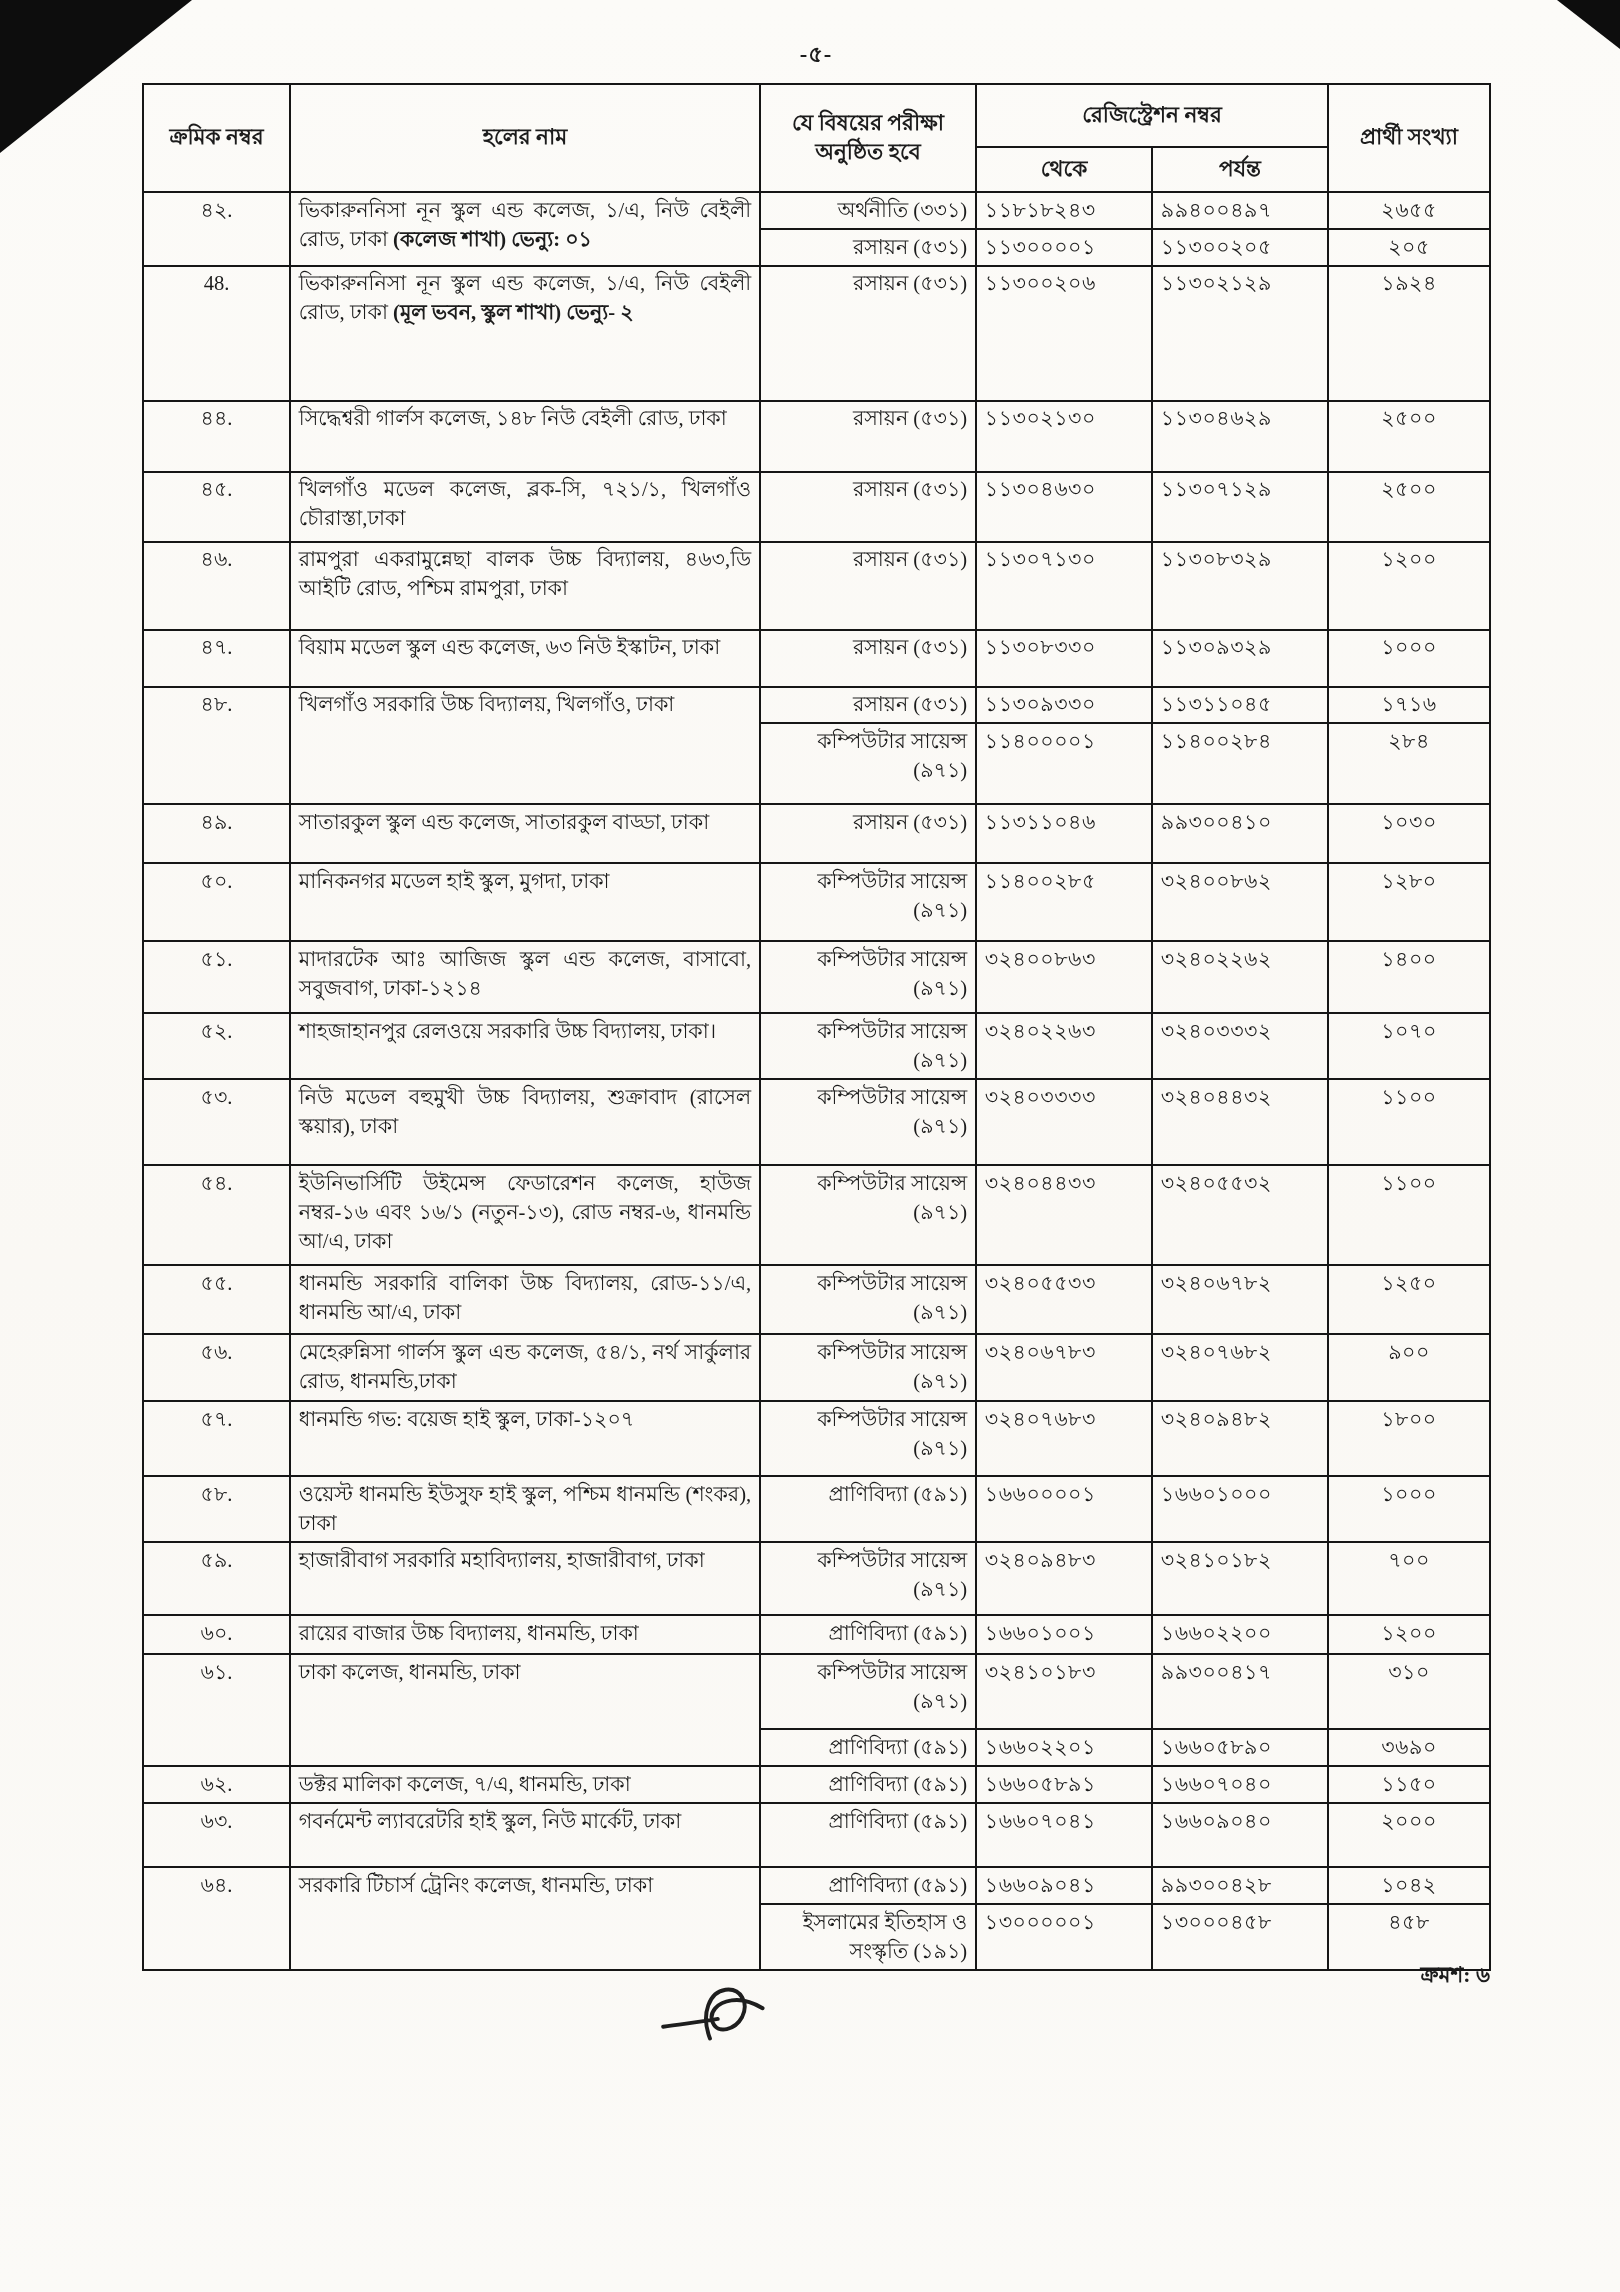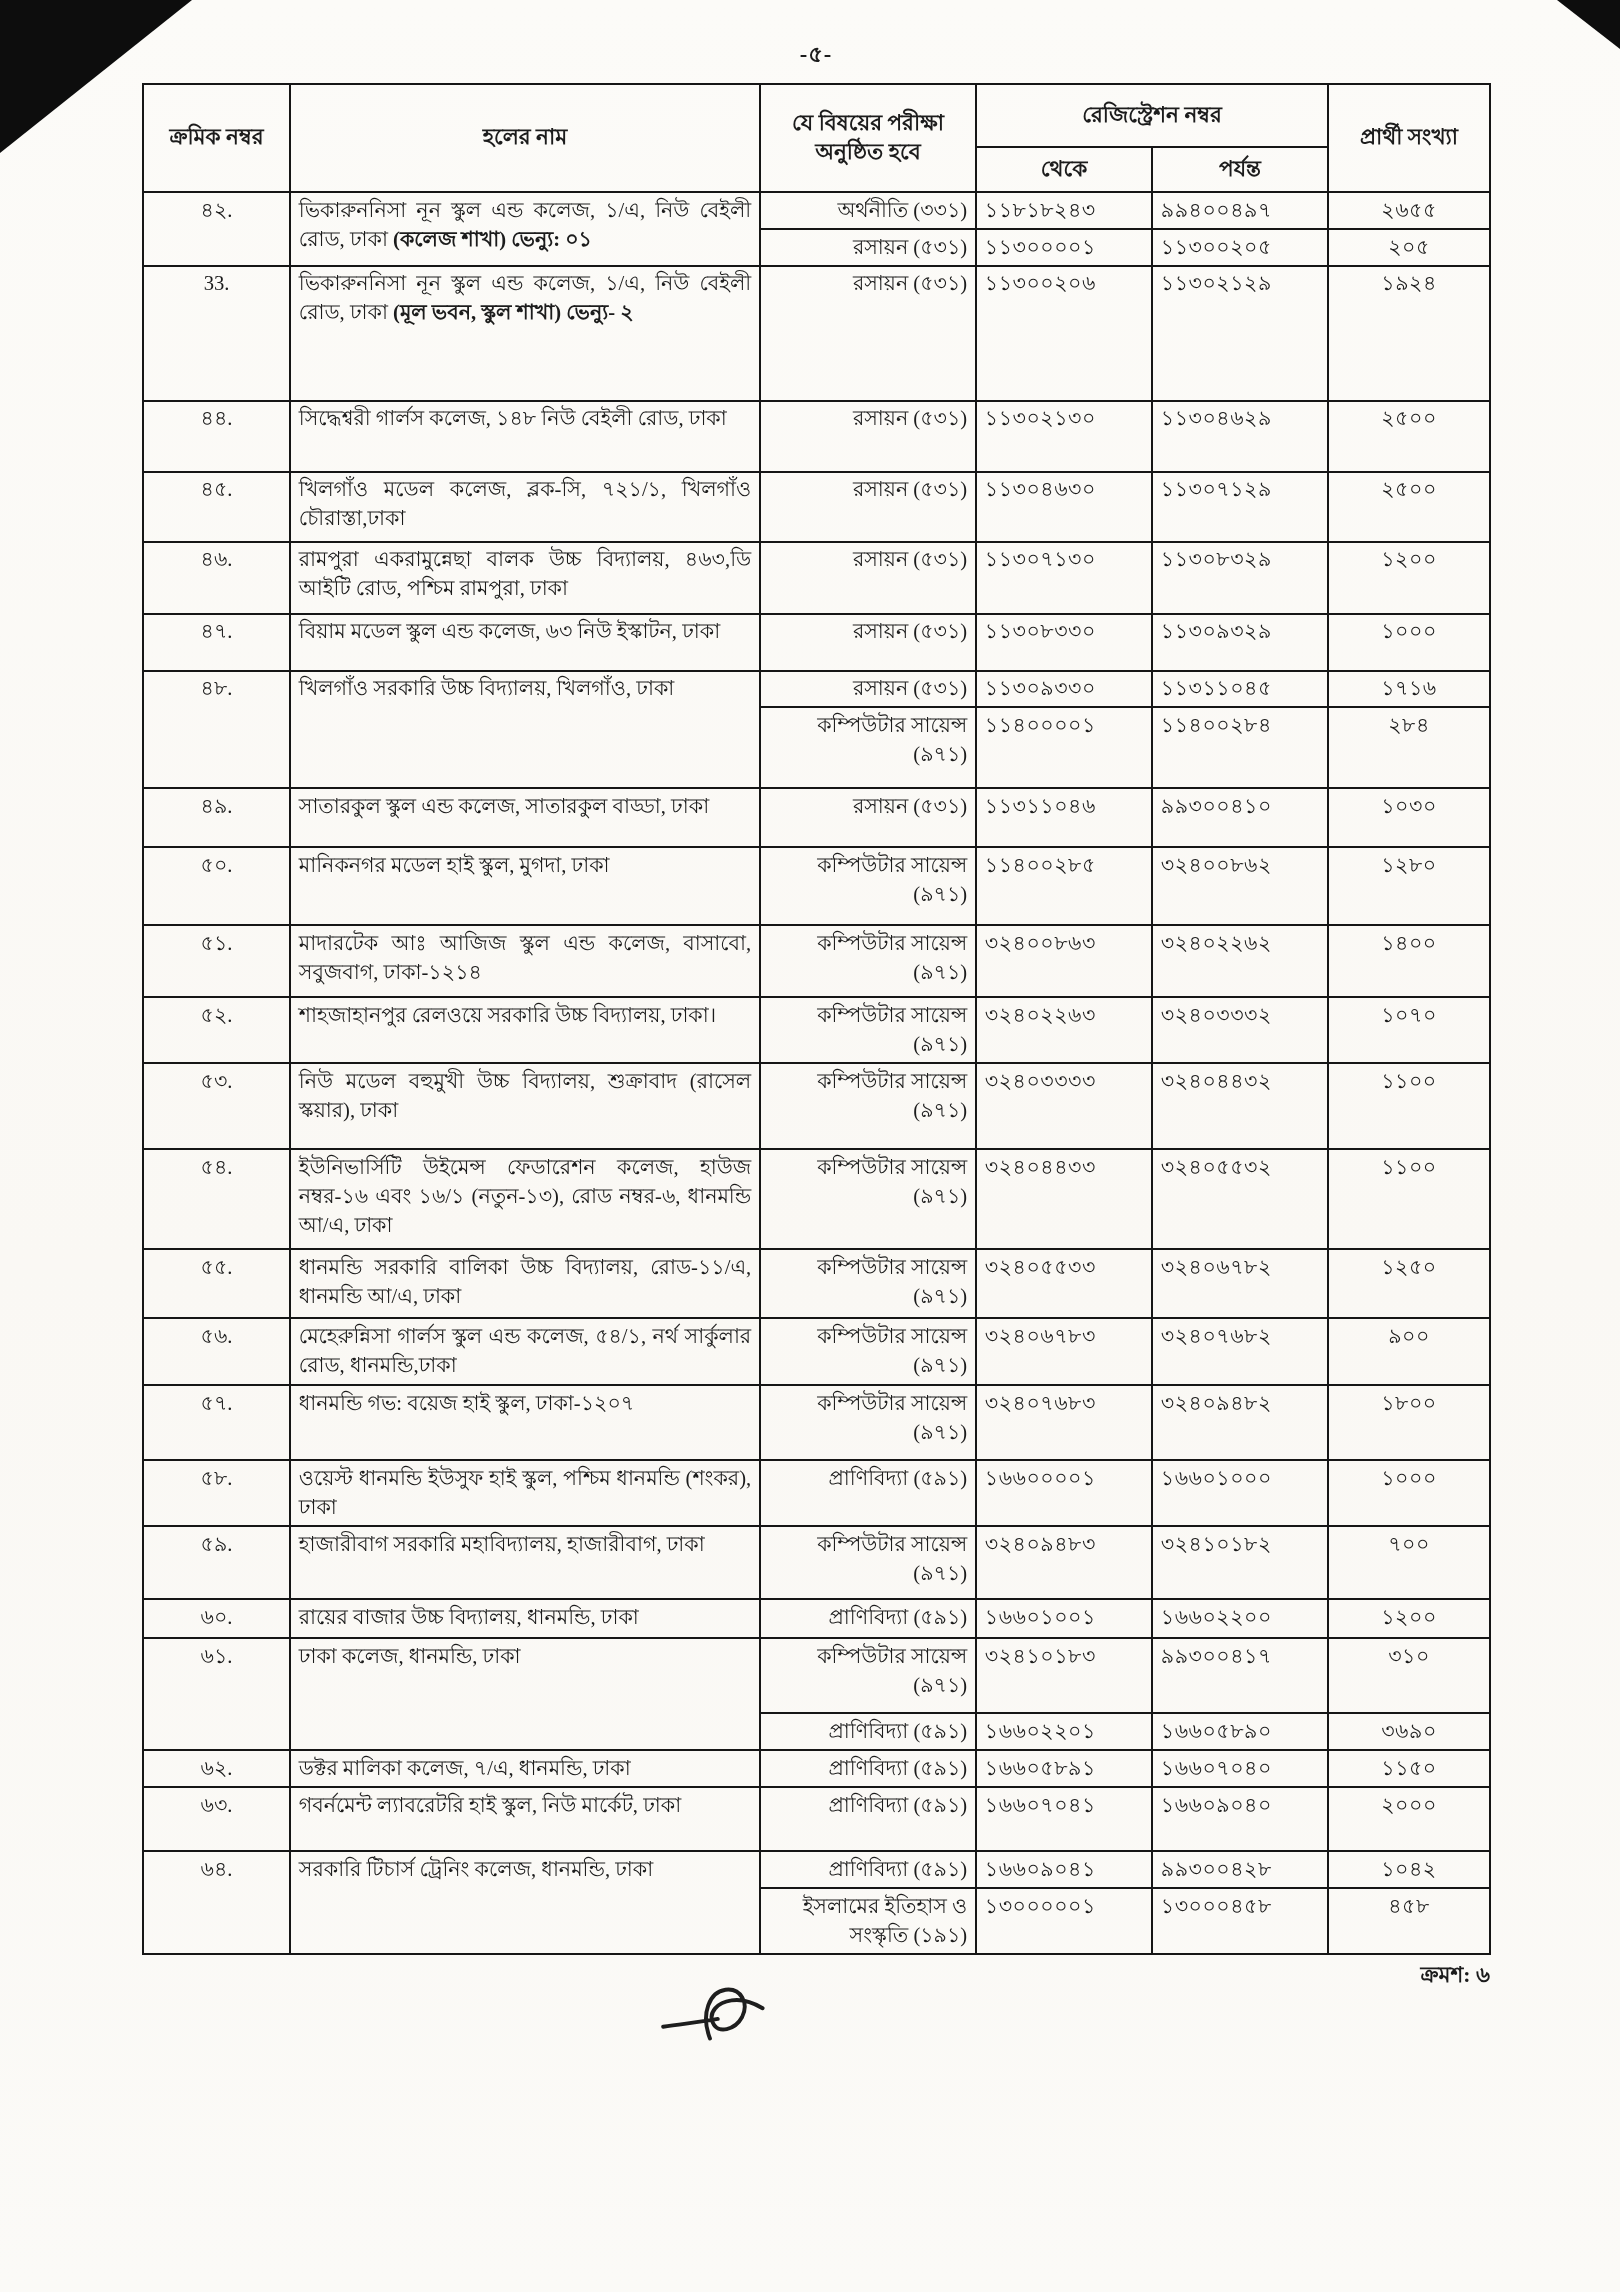--- a/index.html
+++ b/index.html
@@ -83,21 +83,21 @@
           <td class="num-cell">৯৯৪০০৪৯৭</td>
           <td class="count-cell">২৬৫৫</td>
         </tr>
         <tr style="height: 32px;">
           <td class="subject-cell">রসায়ন (৫৩১)</td>
           <td class="num-cell">১১৩০০০০১</td>
           <td class="num-cell">১১৩০০২০৫</td>
           <td class="count-cell">২০৫</td>
         </tr>
         <tr style="height: 135px;">
-          <td class="serial-cell" rowspan="1">33.</td>
+          <td class="serial-cell" rowspan="1">48.</td>
           <td class="hall-cell" rowspan="1"><span>ভিকারুননিসা নূন স্কুল এন্ড কলেজ, ১/এ, নিউ বেইলী রোড, ঢাকা </span><span class="hall-bold">(মূল ভবন, স্কুল শাখা) ভেন্যু- ২</span></td>
           <td class="subject-cell">রসায়ন (৫৩১)</td>
           <td class="num-cell">১১৩০০২০৬</td>
           <td class="num-cell">১১৩০২১২৯</td>
           <td class="count-cell">১৯২৪</td>
         </tr>
         <tr style="height: 71px;">
           <td class="serial-cell" rowspan="1">৪৪.</td>
           <td class="hall-cell" rowspan="1"><span>সিদ্ধেশ্বরী গার্লস কলেজ, ১৪৮ নিউ বেইলী রোড, ঢাকা</span></td>
           <td class="subject-cell">রসায়ন (৫৩১)</td>
@@ -106,21 +106,21 @@
           <td class="count-cell">২৫০০</td>
         </tr>
         <tr style="height: 70px;">
           <td class="serial-cell" rowspan="1">৪৫.</td>
           <td class="hall-cell" rowspan="1"><span>খিলগাঁও মডেল কলেজ, ব্লক-সি, ৭২১/১, খিলগাঁও চৌরাস্তা,ঢাকা</span></td>
           <td class="subject-cell">রসায়ন (৫৩১)</td>
           <td class="num-cell">১১৩০৪৬৩০</td>
           <td class="num-cell">১১৩০৭১২৯</td>
           <td class="count-cell">২৫০০</td>
         </tr>
-        <tr style="height: 72px;">
+        <tr style="height: 88px;">
           <td class="serial-cell" rowspan="1">৪৬.</td>
           <td class="hall-cell" rowspan="1"><span>রামপুরা একরামুন্নেছা বালক উচ্চ বিদ্যালয়, ৪৬৩,ডি আইটি রোড, পশ্চিম রামপুরা, ঢাকা</span></td>
           <td class="subject-cell">রসায়ন (৫৩১)</td>
           <td class="num-cell">১১৩০৭১৩০</td>
           <td class="num-cell">১১৩০৮৩২৯</td>
           <td class="count-cell">১২০০</td>
         </tr>
         <tr style="height: 57px;">
           <td class="serial-cell" rowspan="1">৪৭.</td>
           <td class="hall-cell" rowspan="1"><span>বিয়াম মডেল স্কুল এন্ড কলেজ, ৬৩ নিউ ইস্কাটন, ঢাকা</span></td>

